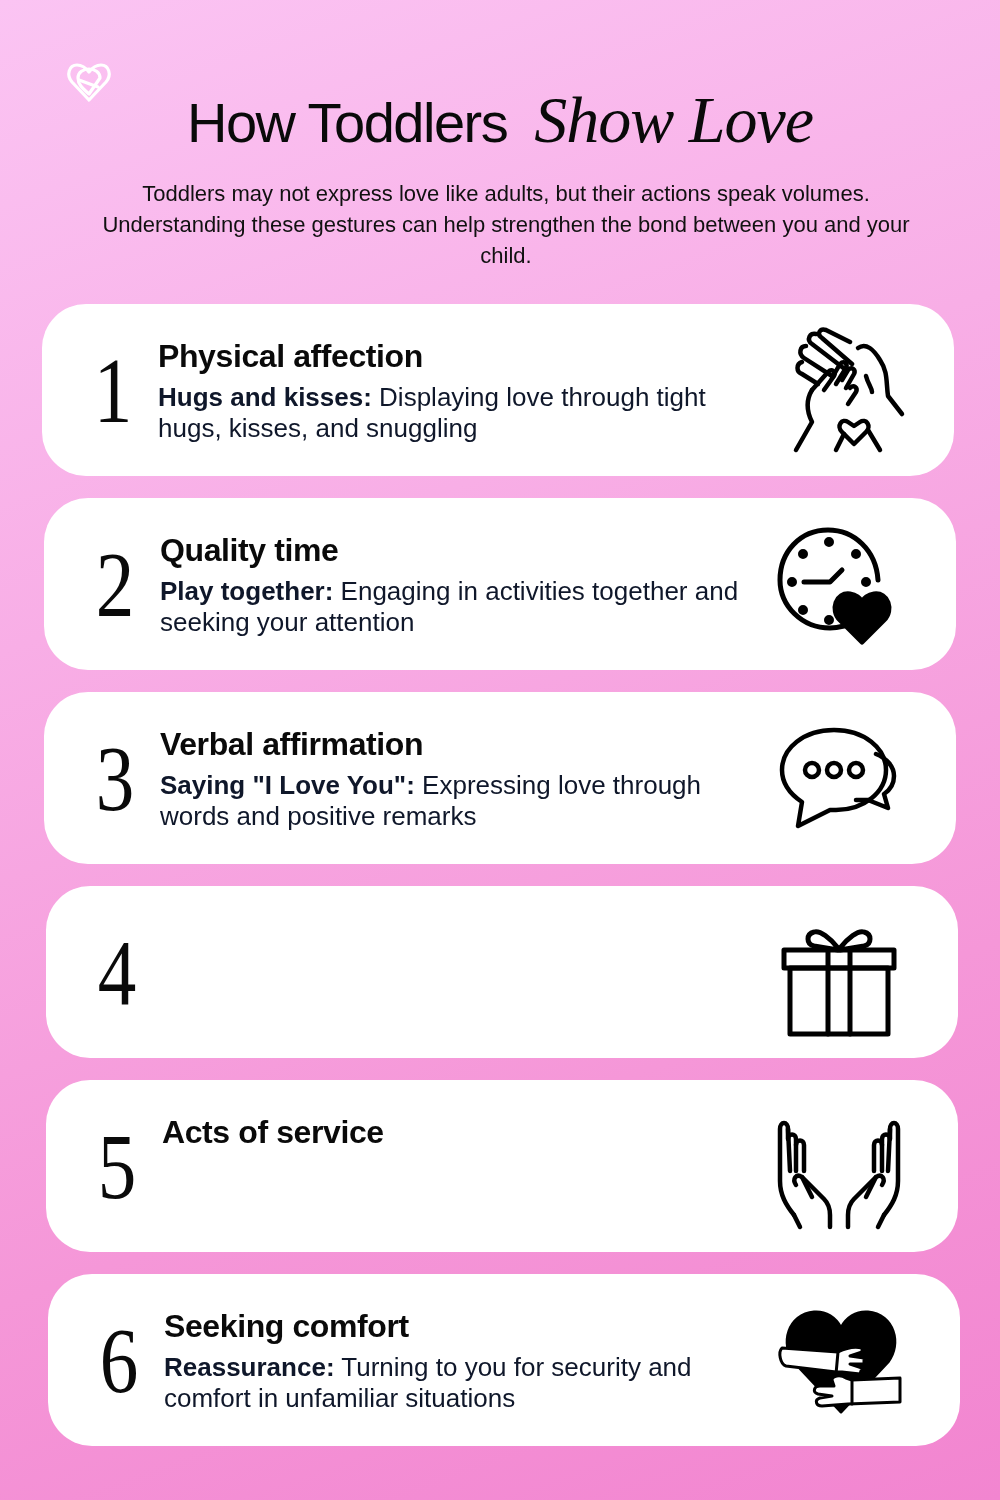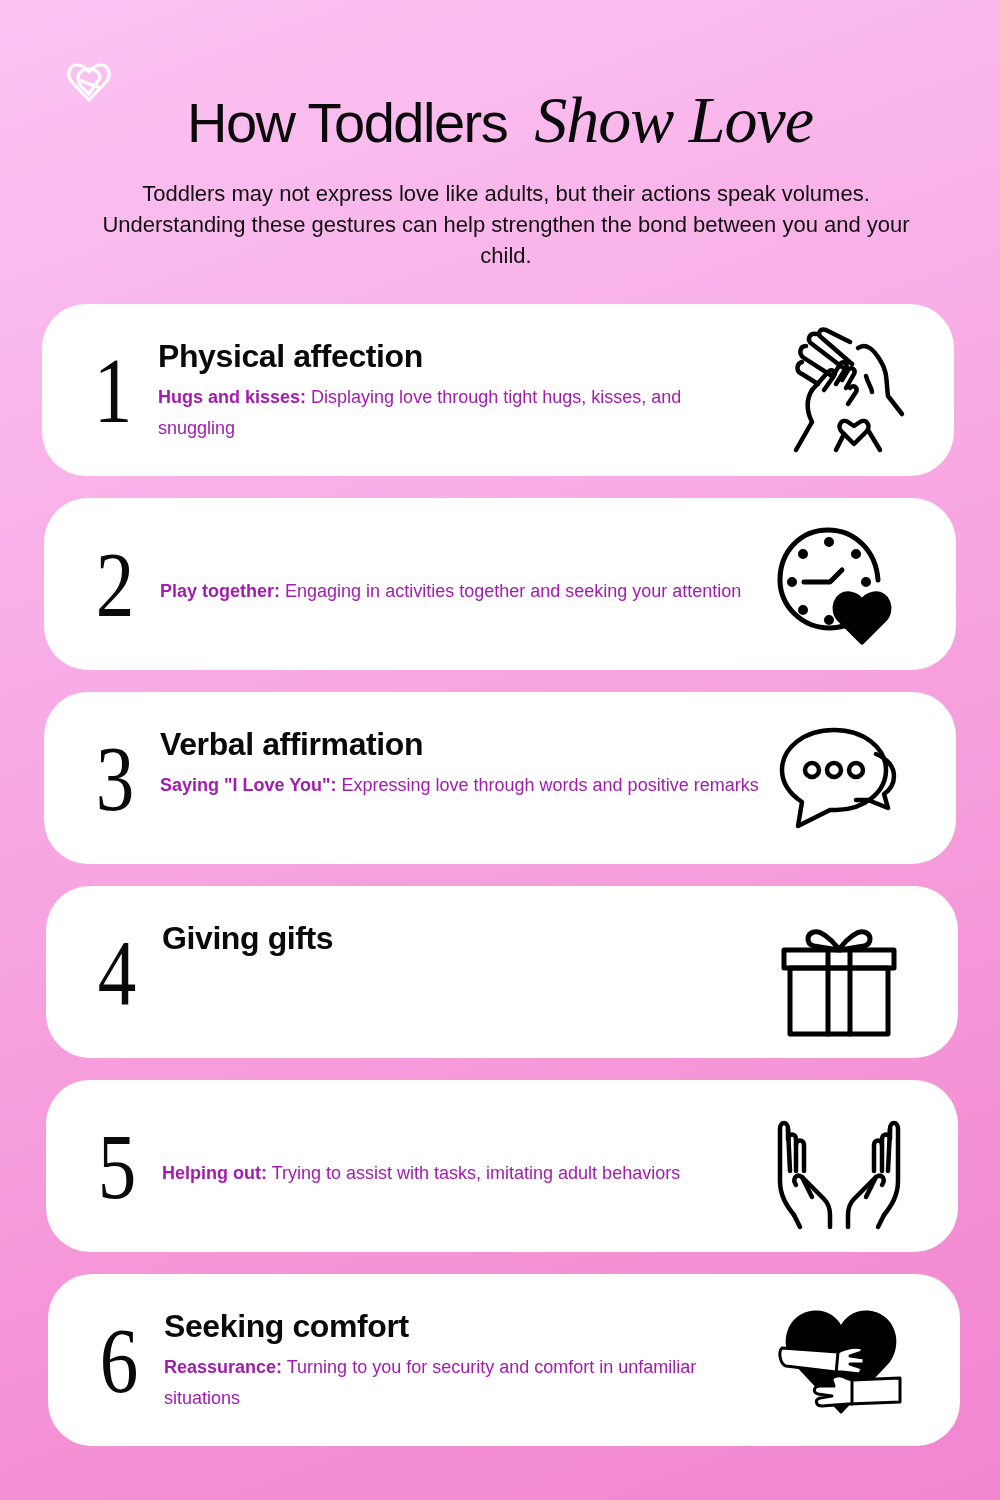--- a/index.html
+++ b/index.html
@@ -39,21 +39,21 @@
     position: absolute; left: 36px; top: 26px; width: 70px;
     font-family: "Liberation Serif", serif; font-size: 94px; line-height: 120px;
     text-align: center; color: #0a0a0a; transform: scaleX(0.82);
   }
   .card .heading {
     position: absolute; left: 116px; top: 34px;
     font-size: 32px; font-weight: 700; letter-spacing: -0.4px; color: #0a0a0a;
   }
   .card .desc {
     position: absolute; left: 116px; top: 78px; width: 600px;
-    font-size: 18px; line-height: 31px; color: #a21caf;
+    font-size: 26px; line-height: 31px; color: #0f172a;
   }
   .card .desc b { font-weight: 700; }
   .card .icon {
     position: absolute; right: 50px; top: 22px; width: 130px; height: 130px;
   }
   .card .icon svg { width: 100%; height: 100%; }
 </style>
 </head>
 <body>
 
@@ -91,20 +91,21 @@
       <path d="M74 62 C78 58 82 62 80 66 L72 78"></path>
       <path d="M60 124 L68 108"></path>
       <path d="M92 104 L104 124"></path>
       <path d="M78 118 L66 106 C60 100 66 92 72 96 L78 100 L84 96 C90 92 96 100 90 106 Z"></path>
     </svg>
   </div>
 </div>
 
 <div class="card" style="left:44px; top:498px;">
   <div class="num">2</div>
+  <div class="heading">Quality time</div>
   <div class="desc"><b>Play together:</b> <span>Engaging in activities together and seeking your attention</span></div>
   <div class="icon" style="right:52px;">
     <svg viewBox="0 0 130 130" fill="none" stroke="#000" stroke-width="5" stroke-linecap="round" stroke-linejoin="round">
       <path d="M104 60 C102 30 80 10 54 10 C26 10 6 32 6 60 C6 86 28 108 56 108 C62 108 66 107 70 106"></path>
       <circle cx="55" cy="22" r="2.5" fill="#000"></circle>
       <circle cx="29" cy="34" r="2.5" fill="#000"></circle>
       <circle cx="82" cy="34" r="2.5" fill="#000"></circle>
       <circle cx="18" cy="62" r="2.5" fill="#000"></circle>
       <circle cx="92" cy="62" r="2.5" fill="#000"></circle>
       <circle cx="29" cy="90" r="2.5" fill="#000"></circle>
@@ -125,35 +126,34 @@
       <path d="M58 16 C28 16 6 34 6 56 C6 70 14 80 26 88 L22 112 L54 96 C56 96 58 96 60 96 C88 96 110 78 110 56 C110 34 88 16 58 16 Z"></path>
       <circle cx="36" cy="56" r="7"></circle>
       <circle cx="58" cy="56" r="7"></circle>
       <circle cx="80" cy="56" r="7"></circle>
     </svg>
   </div>
 </div>
 
 <div class="card" style="left:46px; top:886px;">
   <div class="num">4</div>
-  <div class="heading">Giving gifts</div>
   <div class="icon" style="right:54px; top:26px;">
     <svg viewBox="0 0 130 130" fill="none" stroke="#000" stroke-width="5" stroke-linecap="round" stroke-linejoin="round">
       <rect x="10" y="38" width="110" height="18"></rect>
       <rect x="16" y="56" width="98" height="66"></rect>
       <path d="M54 38 L54 122 M76 38 L76 122"></path>
       <path d="M64 36 C56 26 46 18 40 20 C32 22 32 32 40 34 L64 38"></path>
       <path d="M66 36 C74 26 84 18 90 20 C98 22 98 32 90 34 L66 38"></path>
     </svg>
   </div>
 </div>
 
 <div class="card" style="left:46px; top:1080px;">
   <div class="num">5</div>
-  <div class="desc"><b>Helping out:</b> <span>Trying to assist with tasks, imitating adult behaviors</span></div>
+  <div class="heading">Acts of service</div>
   <div class="icon" style="right:54px; top:30px;">
     <svg viewBox="0 0 130 120" fill="none" stroke="#000" stroke-width="4.5" stroke-linecap="round" stroke-linejoin="round">
       <path d="M20 100 C12 90 6 80 6 66 L6 14 C6 6 14 6 14 14 L16 56"></path>
       <path d="M14 14 L14 24 C14 18 22 18 22 24 L22 56"></path>
       <path d="M22 30 C22 24 30 24 30 30 L30 56"></path>
       <path d="M22 70 C18 64 22 58 28 62 L50 84 C54 88 56 92 56 100 L56 112"></path>
       <path d="M20 100 L26 112"></path>
       <path d="M28 62 L38 82"></path>
       <path d="M110 100 C118 90 124 80 124 66 L124 14 C124 6 116 6 116 14 L114 56"></path>
       <path d="M116 14 L116 24 C116 18 108 18 108 24 L108 56"></path>

